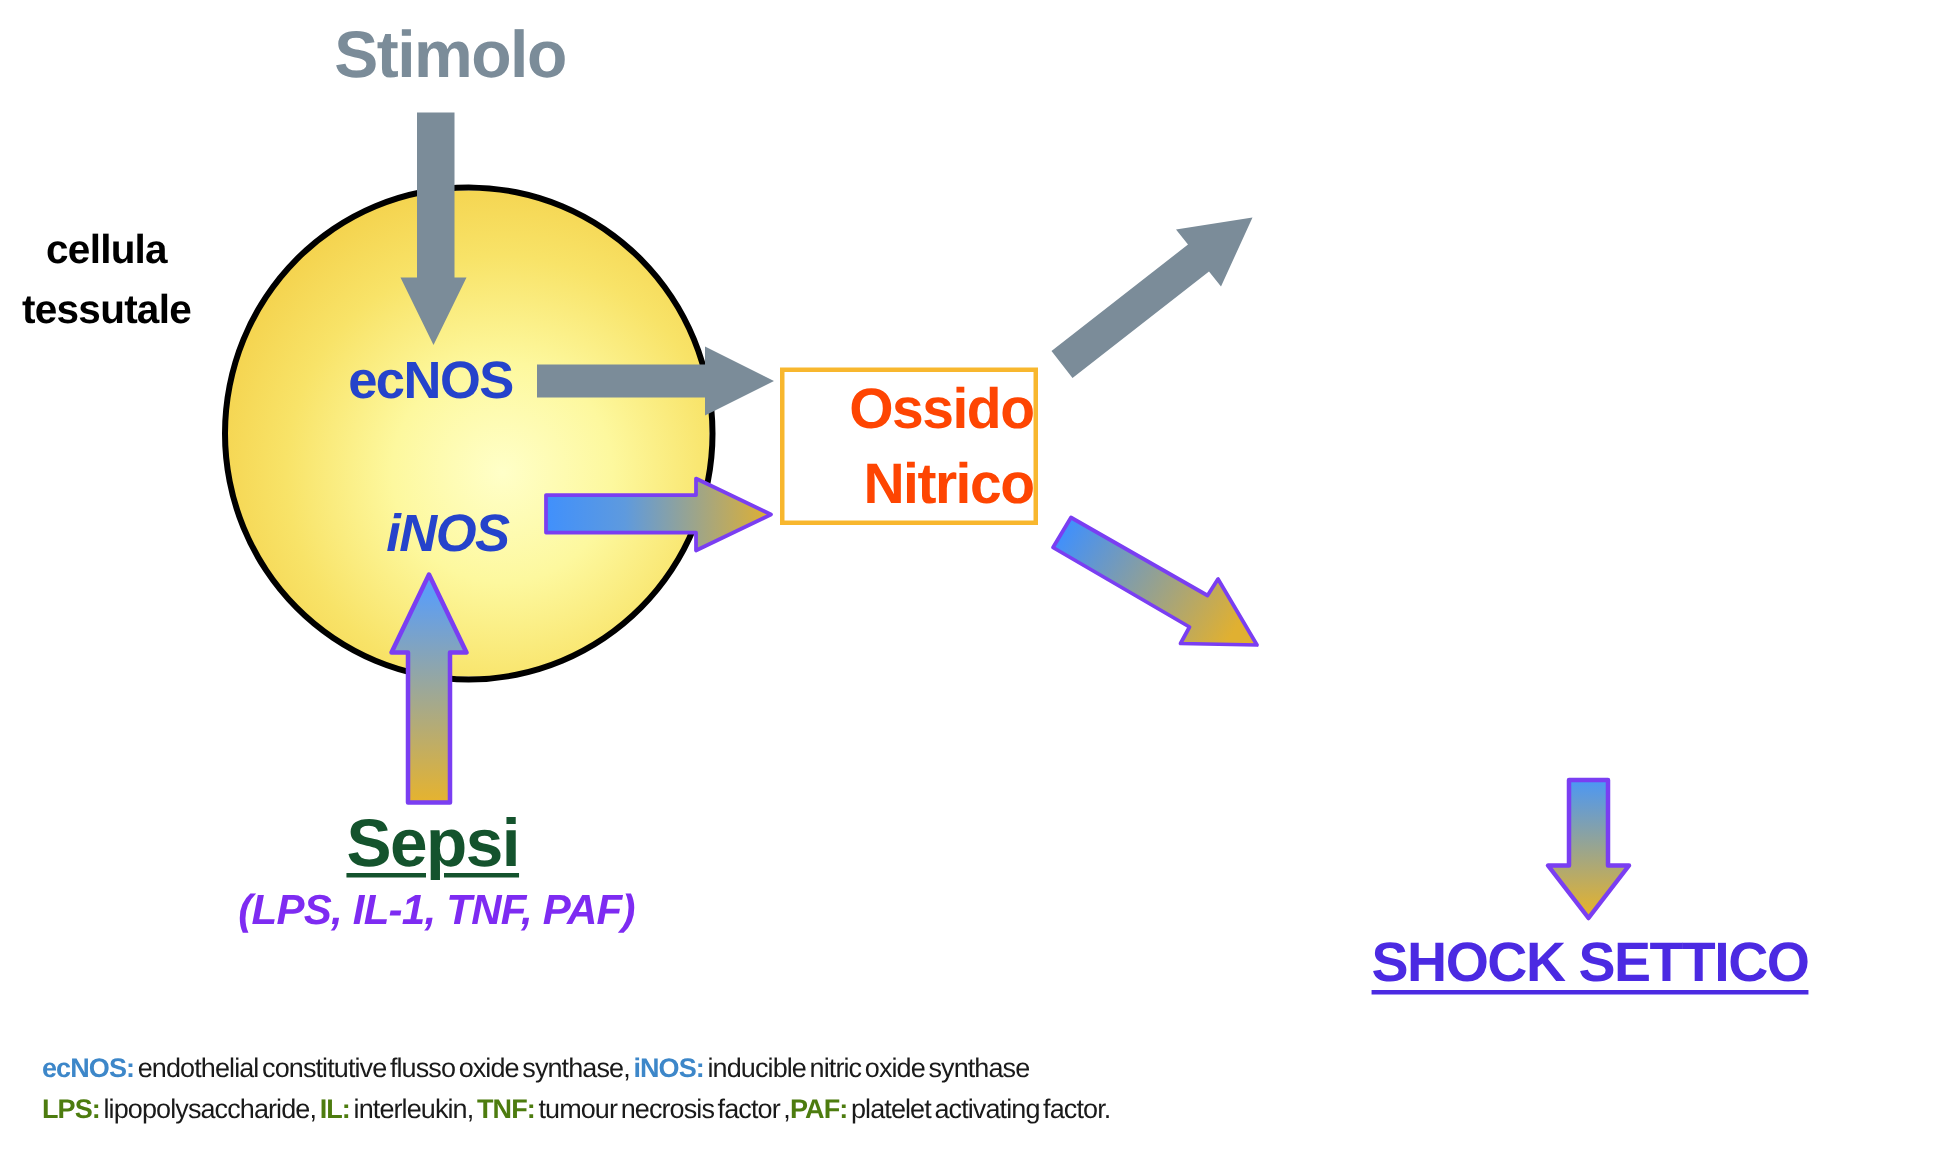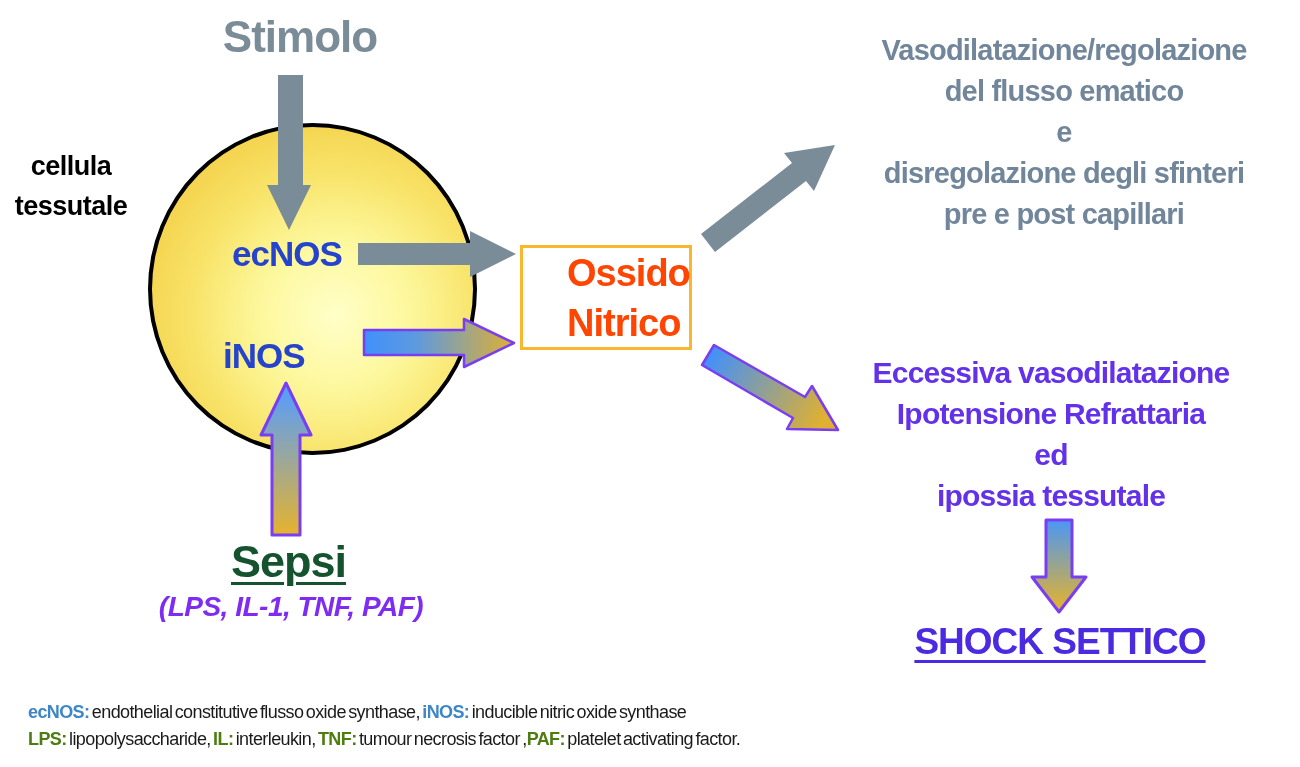--- a/index.html
+++ b/index.html
@@ -16,26 +16,26 @@
     z-index:1;
   }
   #arrow-layer{left:0;top:0;z-index:2;}
   .txt{z-index:3;}
   #stimolo{left:190px;top:12px;width:220px;text-align:center;
     font-size:44px;font-weight:bold;color:#7b8c99;letter-spacing:-1px;}
   #cell-label{left:0px;top:146px;width:142px;text-align:center;
     font-size:27px;font-weight:bold;color:#000;line-height:40px;letter-spacing:-0.5px;}
   #ecnos{left:226px;top:234px;width:122px;text-align:center;
     font-size:35px;font-weight:bold;color:#2543cb;letter-spacing:-1px;}
-  #inos{left:223px;top:336px;width:116px;text-align:left;
-    font-size:35px;font-weight:bold;color:#2543cb;letter-spacing:-1px;}
+  #inos{left:223px;top:336px;width:116px;text-align:right;
+    font-size:35px;font-weight:bold;color:#2543cb;letter-spacing:-1px;font-style:italic;}
   #no-box{left:520px;top:245px;width:172px;height:105px;
     border:3px solid #f8b72e;box-sizing:border-box;background:#fff;
-    display:flex;flex-direction:column;align-items:flex-start;justify-content:center;
-    font-size:38px;font-weight:bold;color:#fe4502;line-height:50px;letter-spacing:-1px;padding-left:44px;}
+    display:flex;flex-direction:column;align-items:flex-end;justify-content:center;
+    font-size:38px;font-weight:bold;color:#fe4502;line-height:50px;letter-spacing:-1px;}
   #physio{left:828px;top:30px;width:472px;text-align:center;
     font-size:29px;font-weight:bold;color:#71869a;line-height:41px;letter-spacing:-0.8px;}
   #patho{left:812px;top:352px;width:478px;text-align:center;
     font-size:30px;font-weight:bold;color:#6331e9;line-height:41px;letter-spacing:-0.8px;}
   #shock{left:900px;top:621px;width:320px;text-align:center;
     font-size:37px;font-weight:bold;color:#4b2ae2;letter-spacing:-1px;}
   #shock span{text-decoration:underline;text-decoration-thickness:3px;text-underline-offset:6px;margin-top:32px;}
   #sepsi{left:206px;top:536px;width:165px;text-align:center;
     font-size:45px;font-weight:bold;color:#14532d;letter-spacing:-1px;}
   #sepsi span{text-decoration:underline;text-decoration-thickness:3px;text-underline-offset:5px;}
@@ -91,34 +91,21 @@
   <div id="stimolo" class="abs txt">Stimolo</div>
 
   <div id="ecnos" class="abs txt">ecNOS</div>
   <div id="inos" class="abs txt">iNOS</div>
 
   <div id="no-box" class="abs txt">
     <div>Ossido</div>
     <div>Nitrico</div>
   </div>
 
-  <div id="physio" class="abs txt">
-    <div>Vasodilatazione/regolazione</div>
-    <div>del flusso ematico</div>
-    <div>e</div>
-    <div>disregolazione degli sfinteri</div>
-    <div>pre e post capillari</div>
-  </div>
 
-  <div id="patho" class="abs txt">
-    <div>Eccessiva vasodilatazione</div>
-    <div>Ipotensione Refrattaria</div>
-    <div>ed</div>
-    <div>ipossia tessutale</div>
-  </div>
 
   <div id="shock" class="abs txt">
     <span>SHOCK SETTICO</span>
   </div>
 
   <div id="sepsi" class="abs txt">
     <span>Sepsi</span>
   </div>
   <div id="sepsi-sub" class="abs txt">(LPS, IL-1, TNF, PAF)</div>
 

